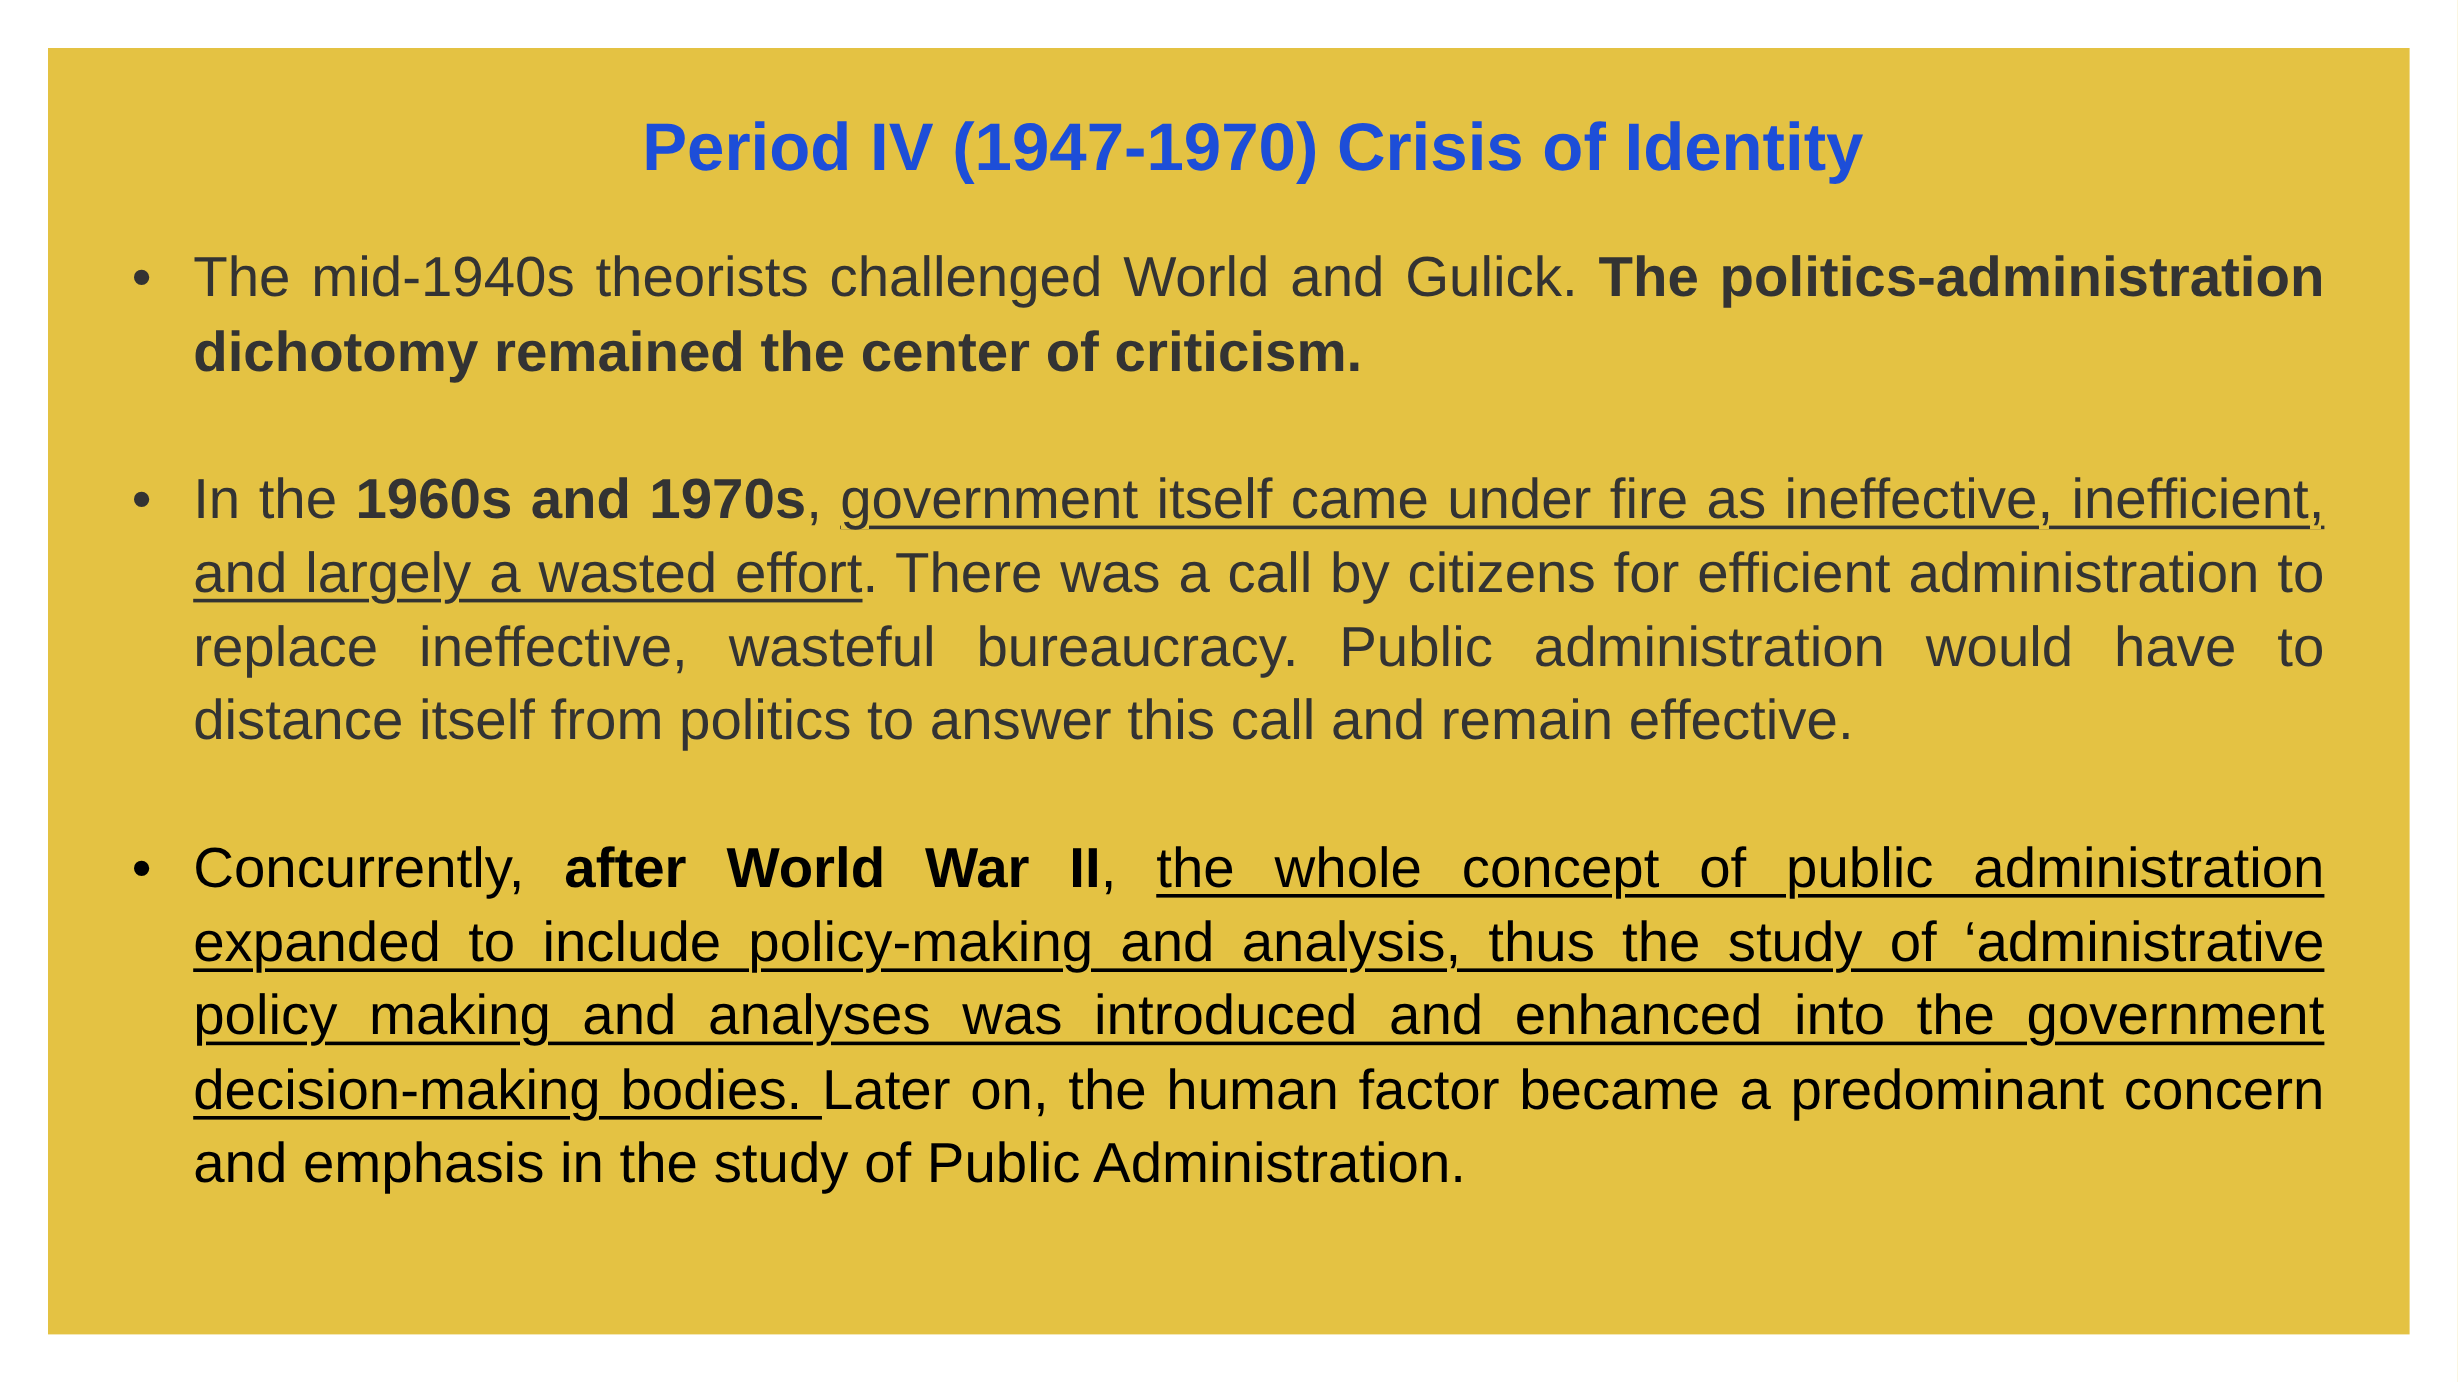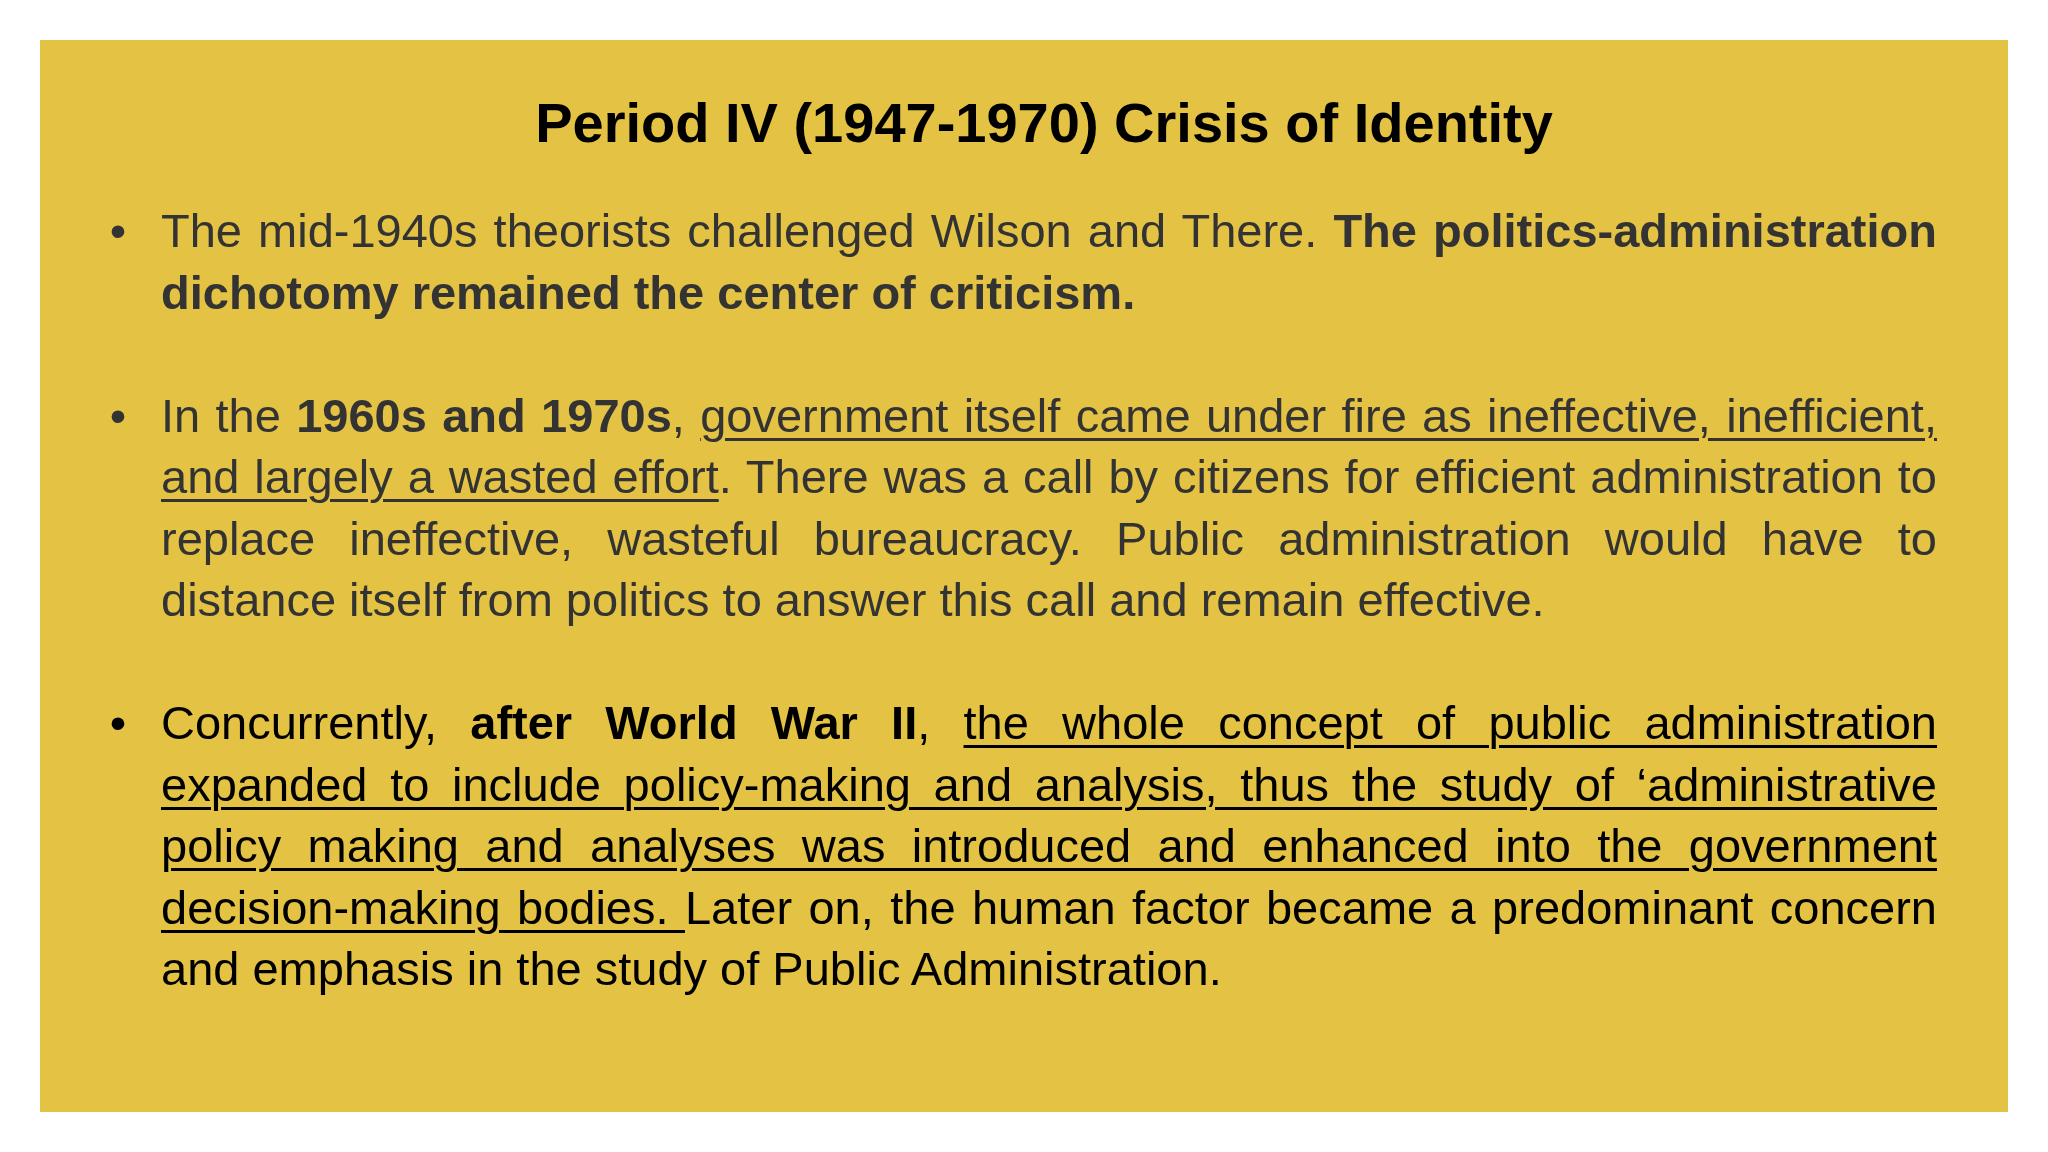--- a/index.html
+++ b/index.html
@@ -21,21 +21,21 @@
     }
     .title {
       position: absolute;
       left: 0;
       width: 100%;
       top: 48px;
       text-align: center;
       font-weight: bold;
       font-size: 56px;
       line-height: 70px;
-      color: #000000;
+      color: #1d4ed8;
       margin: 0;
       padding-left: 40px;
       box-sizing: border-box;
     }
     .bullets {
       position: absolute;
       left: 121px;
       top: 160px;
       width: 1776px;
       margin: 0;
@@ -64,21 +64,21 @@
   </style>
 </head>
 <body>
 
 <div class="slide">
   <h1 class="title">Period IV (1947-1970) Crisis of Identity</h1>
 
   <ul class="bullets">
     <li class="bullet gray">
       <span class="dot">•</span>
-      <span>The mid-1940s theorists challenged Wilson and There. </span><span class="b">The politics-administration dichotomy remained the center of criticism.</span>
+      <span>The mid-1940s theorists challenged World and Gulick. </span><span class="b">The politics-administration dichotomy remained the center of criticism.</span>
     </li>
 
     <li class="bullet gray">
       <span class="dot">•</span>
       <span>In the </span><span class="b">1960s and 1970s</span><span>, </span><span class="u">government itself came under fire as ineffective, inefficient, and largely a wasted effort</span><span>. There was a call by citizens for efficient administration to replace ineffective, wasteful bureaucracy. Public administration would have to distance itself from politics to answer this call and remain effective.</span>
     </li>
 
     <li class="bullet black">
       <span class="dot">•</span>
       <span>Concurrently, </span><span class="b">after World War II</span><span>, </span><span class="u">the whole concept of public administration expanded to include policy-making and analysis, thus the study of ‘administrative policy making and analyses was introduced and enhanced into the government decision-making bodies. </span><span>Later on, the human factor became a predominant concern and emphasis in the study of Public Administration.</span>

